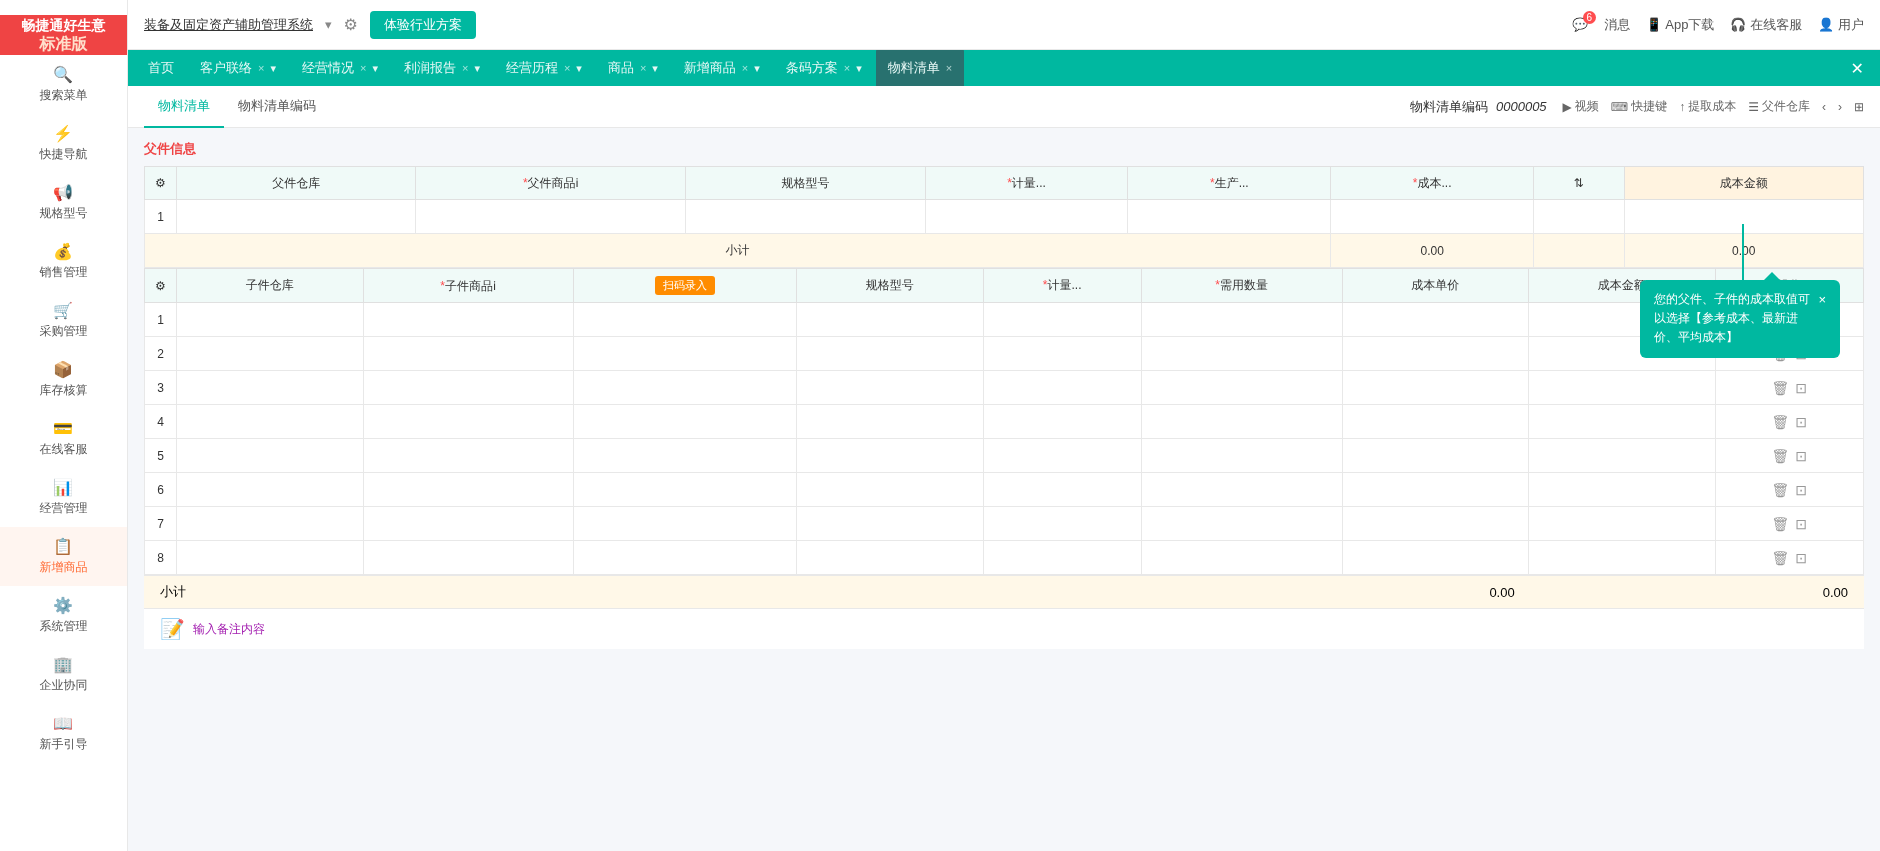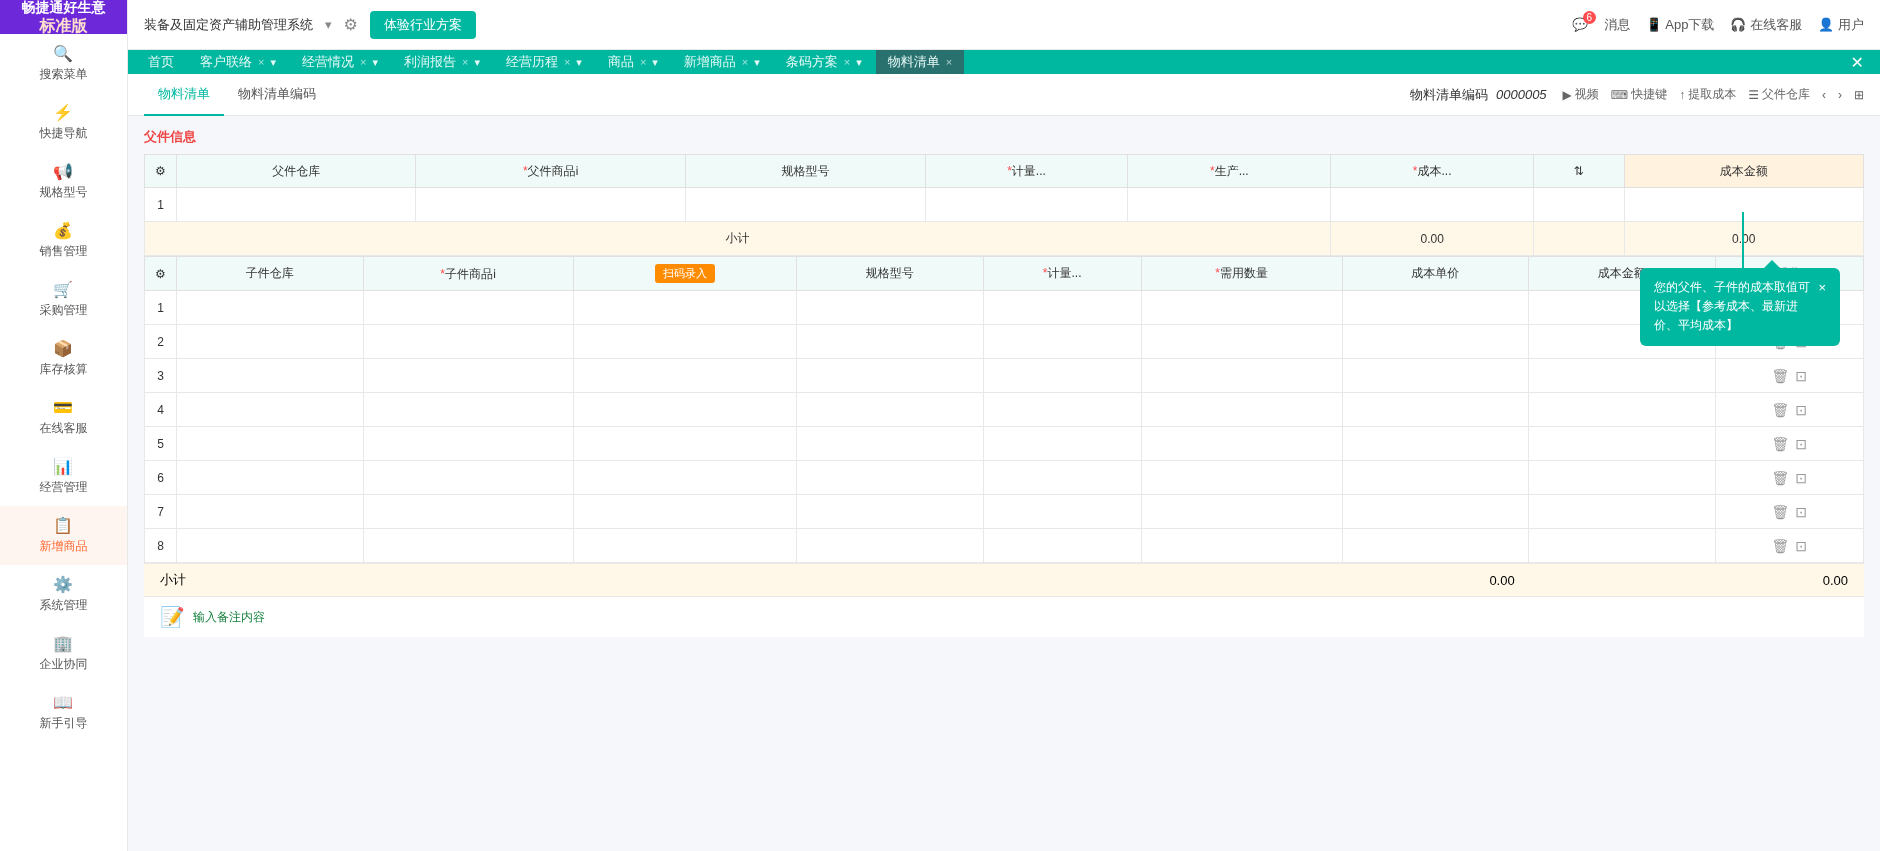--- a/index.html
+++ b/index.html
@@ -8,30 +8,31 @@
     
     .sidebar {
       width: 128px;
       background: #fff;
       display: flex;
       flex-direction: column;
       border-right: 1px solid #e8e8e8;
       flex-shrink: 0;
     }
     .sidebar-logo {
-      background: #6d28d9;
-      height: 34px;
+      background: #ef4444;
+      height: 40px;
       display: flex;
       align-items: center;
       justify-content: center;
       color: #fff;
       font-size: 14px;
       font-weight: bold;
       flex-direction: column;
       line-height: 1.2;
+      margin-top: 15px;
     }
     .sidebar-logo .sub { font-size: 16px; color: #ffe0cc; }
     .sidebar-item {
       display: flex;
       flex-direction: column;
       align-items: center;
       padding: 10px 0;
       cursor: pointer;
       color: #555;
       font-size: 12px;
@@ -90,21 +91,21 @@
       top: -6px;
       right: -8px;
     }
     .topbar-right span { cursor: pointer; color: #555; }
 
     
     .nav-tabs {
       background: #00b8a0;
       display: flex;
       align-items: center;
-      height: 24px;
+      height: 36px;
       padding: 0 8px;
       gap: 2px;
       overflow: hidden;
     }
     .nav-tab {
       color: #fff;
       padding: 0 12px;
       height: 40px;
       display: flex;
       align-items: center;
@@ -336,21 +337,21 @@
   </div>
   <div class="sidebar-item">
     <span class="icon">📖</span>
     <span>新手引导</span>
   </div>
 </div>
 
 <div class="main">
 
   <div class="topbar">
-    <span style="color:#333; font-size:13px;">装备及固定资产辅助管理系统</span>
+    <span style="color:#333; font-size:13px;text-decoration:underline;">装备及固定资产辅助管理系统</span>
     <span style="color:#888; cursor:pointer;">▾</span>
     <span style="color:#888; font-size:16px; cursor:pointer;">⚙</span>
     <button class="topbar-btn">体验行业方案</button>
     <div class="topbar-right">
       <span class="notif-badge">
         💬
         <span class="badge">6</span>
       </span>
       <span>消息</span>
       <span>📱 <span>App下载</span></span>
@@ -633,18 +634,18 @@
 
       <div class="bottom-bar" style="margin-top:0; border-top: 1px solid #e8e8e8; background:#fff8e8; padding: 7px 16px;">
         <span style="font-weight:500;">小计</span>
         <span style="flex:1;"></span>
         <span style="margin-right:300px; font-weight:500;">0.00</span>
         <span style="font-weight:500;">0.00</span>
       </div>
 
       <div style="background:#fff; border-top:1px solid #e8e8e8; padding: 8px 16px; display:flex; align-items:center; gap:8px;">
         <span style="font-size:20px; color:#00b8a0;">📝</span>
-        <span style="color:#15803d; font-size:12px;">输入备注内容</span>
+        <span style="color:#a21caf; font-size:12px;">输入备注内容</span>
       </div>
 
     </div>
   </div>
 </div>
 
 </body></html>

